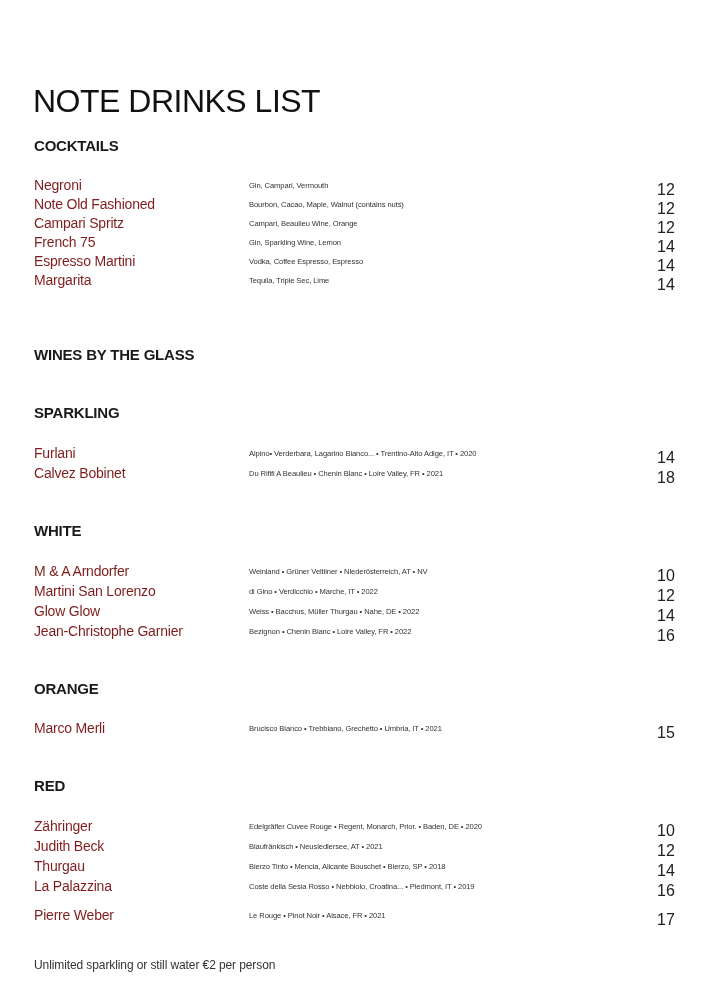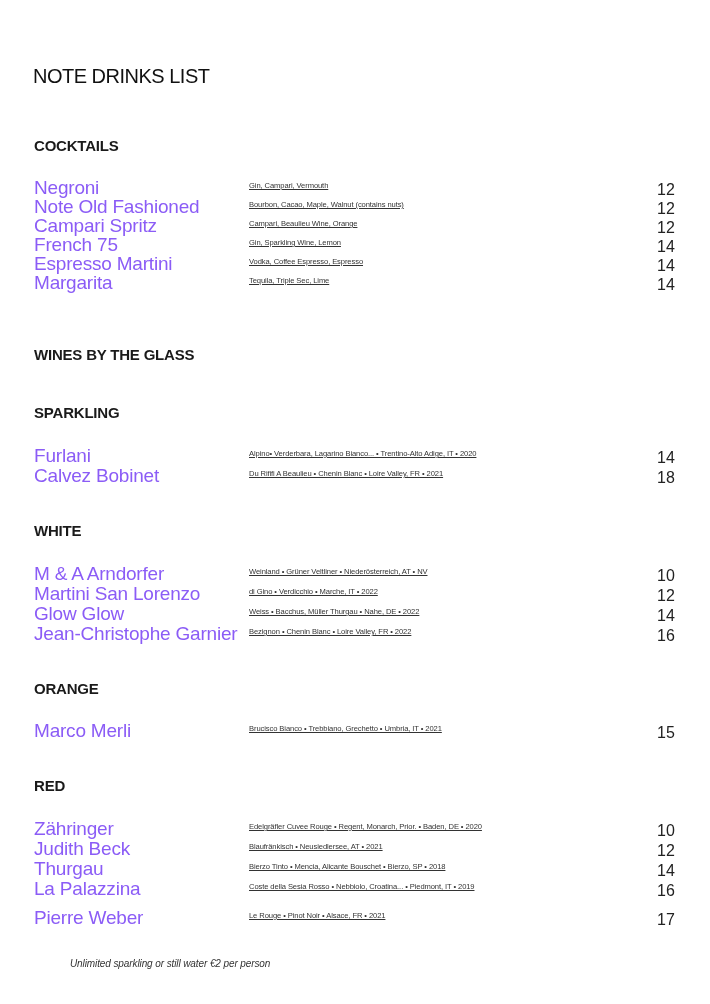--- a/index.html
+++ b/index.html
@@ -3,41 +3,40 @@
   <meta charset="utf-8">
   <style>
     html, body { margin: 0; padding: 0; background: #ffffff; }
     body {
       width: 710px; height: 1004px; position: relative; overflow: hidden;
       font-family: "Liberation Sans", "DejaVu Sans", sans-serif;
       color: #1a1a1a;
     }
     .abs { position: absolute; }
     .title {
-      left: 33px; top: 52px; font-size: 20px; letter-spacing: -0.5px;
+      left: 33px; top: 62px; font-size: 32px; letter-spacing: -0.5px;
       font-weight: 400; color: #111;
     }
     .section {
       left: 34px; font-size: 15px; letter-spacing: -0.2px; color: #1a1a1a; font-weight: 700;
     }
     .row { position: absolute; left: 0; width: 710px; height: 20px; }
     .row .name {
-      position: absolute; left: 34px; top: 0; font-size: 19px; letter-spacing: -0.2px; color: #8b5cf6;
+      position: absolute; left: 34px; top: 0; font-size: 14px; letter-spacing: -0.2px; color: #7f1d1d;
       white-space: nowrap;
     }
     .row .desc {
       position: absolute; left: 249px; top: 4px; font-size: 7.6px; color: #333; white-space: nowrap;
       letter-spacing: -0.1px;
-      text-decoration: underline;
     }
     .row .price {
       position: absolute; left: 657px; top: 4px; font-size: 16px; color: #222;
     }
     .footer {
-      left: 34px; top: 958px; font-size: 10px; font-style: italic; color: #333; letter-spacing: -0.1px; margin-left: 36px;
+      left: 34px; top: 958px; font-size: 12px; color: #333; letter-spacing: -0.1px;
     }
   </style>
 </head>
 <body>
 
 <h1 class="abs title">NOTE DRINKS LIST</h1>
 
 <div class="abs section" style="top:137px">COCKTAILS</div>
 
 <div class="row" style="top:177px">

